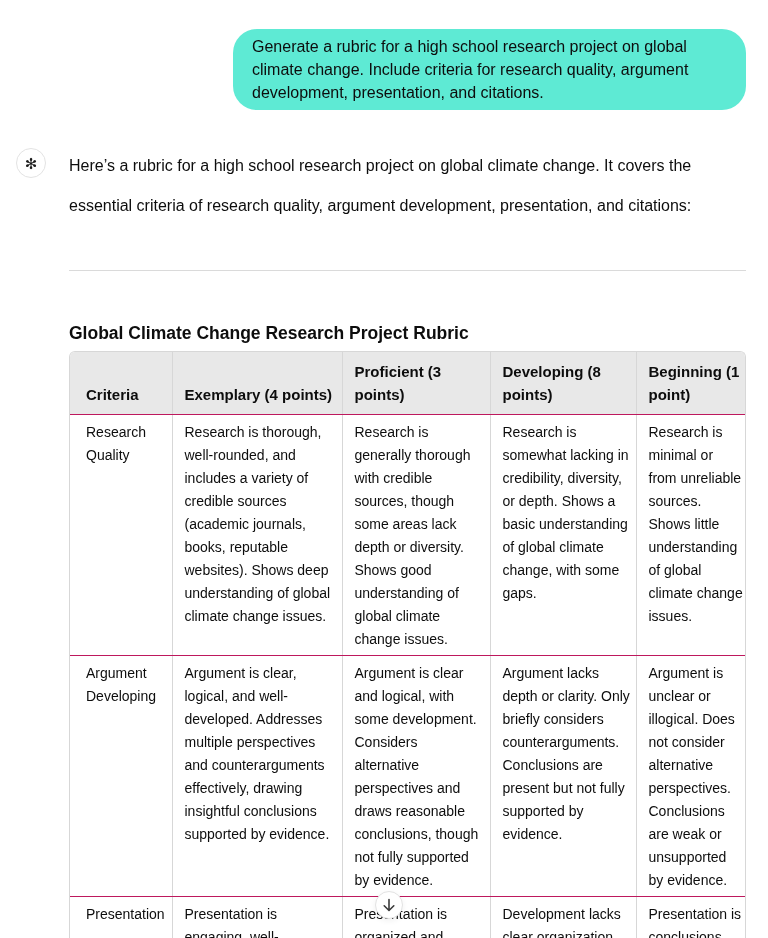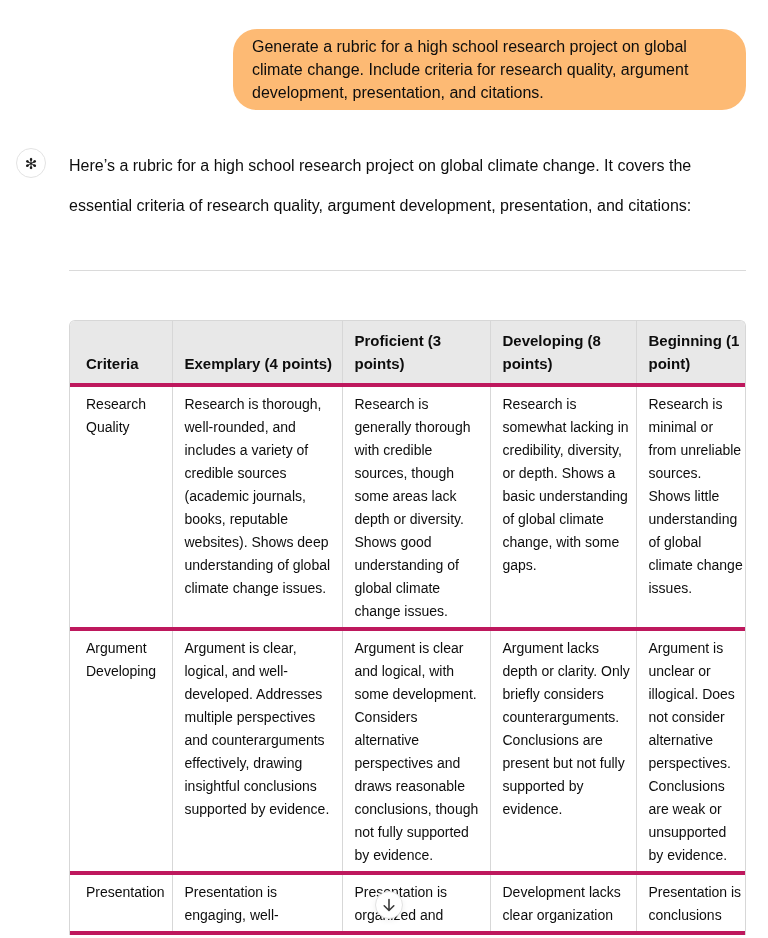--- a/index.html
+++ b/index.html
@@ -9,21 +9,21 @@
     font-family: "Liberation Sans", sans-serif;
     color: #0d0d0d;
     -webkit-font-smoothing: antialiased;
   }
   .page { padding: 29px 22px 0 69px; }
 
   
   .user-row { display: flex; justify-content: flex-end; margin-bottom: 36px; }
   .bubble {
     width: 513px;
-    background: #fdba74;
+    background: #5eead4;
     border-radius: 24px;
     padding: 6px 19px;
     font-size: 16px;
     line-height: 23px;
     color: #0d0d0d;
   }
 
   
   .assistant-row { position: relative; margin-bottom: 44px; }
   .avatar {
@@ -48,21 +48,21 @@
     overflow: hidden;
   }
   table {
     width: 100%;
     border-collapse: collapse;
     table-layout: fixed;
   }
   th, td {
     text-align: left;
     border-right: 1px solid #d7d7d7;
-    border-bottom: 4px solid #be185d;
+    border-bottom: 1px solid #be185d;
     padding: 6px 4px 4px 12px;
     vertical-align: top;
     font-size: 14px;
     line-height: 23px;
     overflow: hidden;
   }
   th:first-child, td:first-child { padding-left: 16px; }
   th:last-child, td:last-child { border-right: none; }
   thead th {
     background: #e8e8e8;
@@ -97,20 +97,21 @@
 
   <div class="assistant-row">
     <div class="avatar">
       <span class="logo">✻</span>
     </div>
     <p class="intro">Here’s a rubric for a high school research project on global climate change. It covers the essential criteria of research quality, argument development, presentation, and citations:</p>
   </div>
 
   <hr class="divider">
 
+  <h3 class="heading">Global Climate Change Research Project Rubric</h3>
 
   <div class="table-wrap">
     <table>
       <colgroup>
         <col style="width:102px">
         <col style="width:170px">
         <col style="width:148px">
         <col style="width:146px">
         <col style="width:111px">
       </colgroup>

